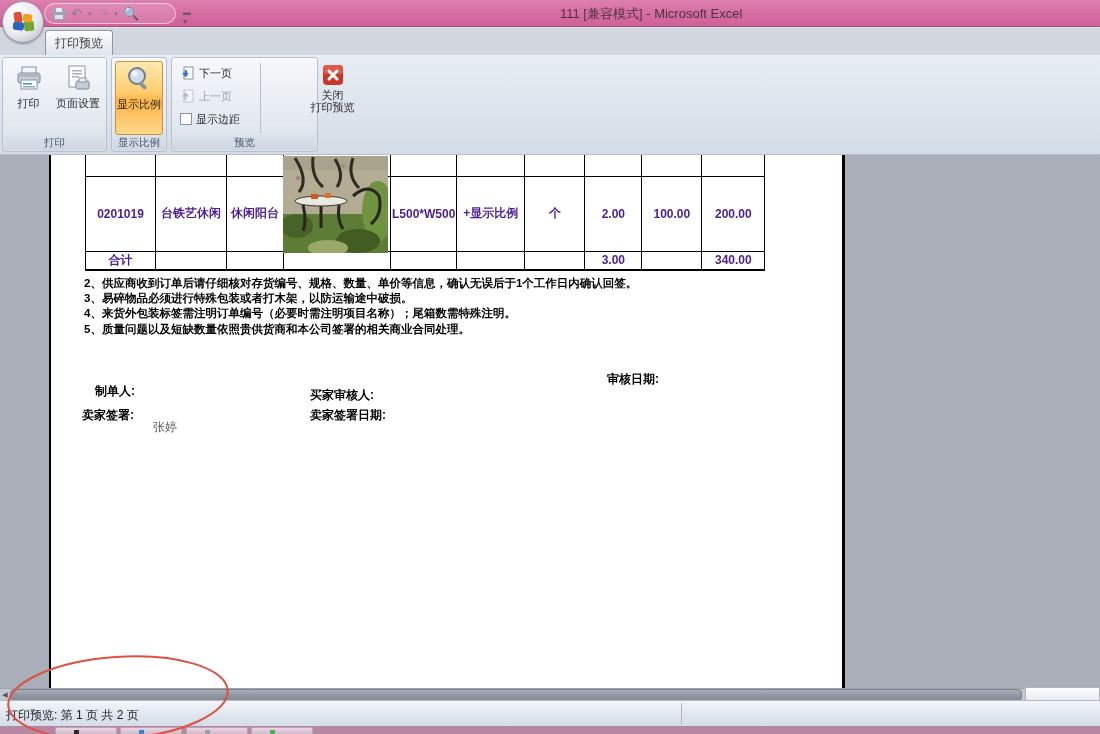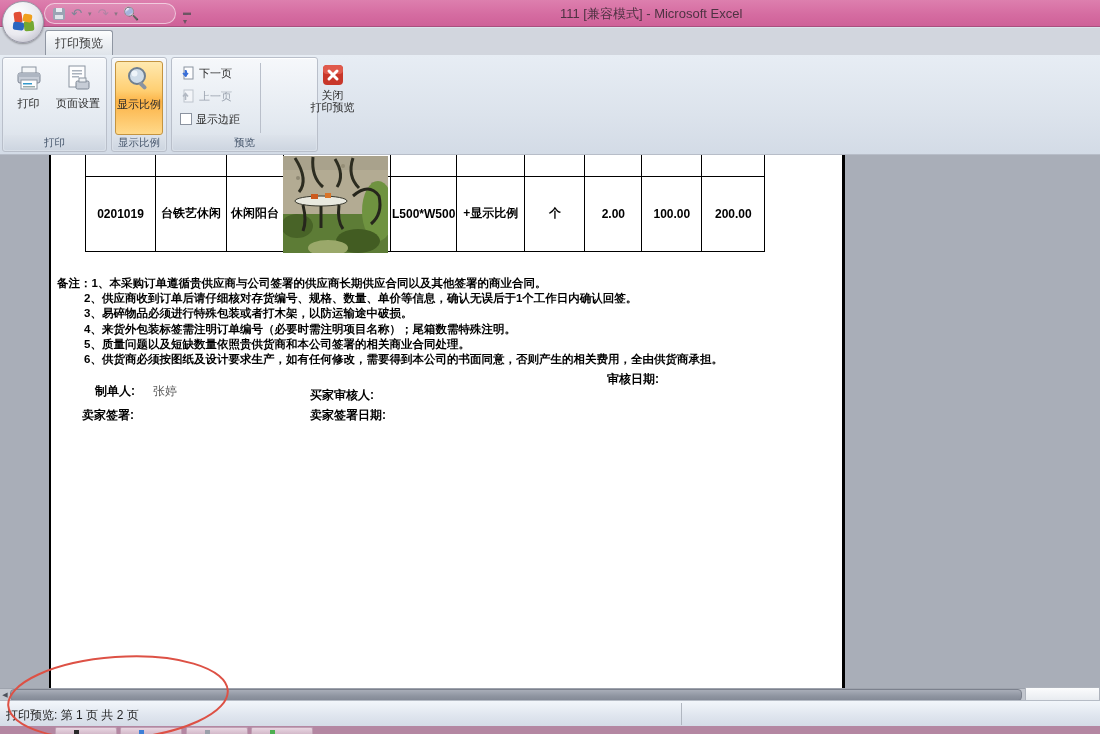--- a/index.html
+++ b/index.html
@@ -47,35 +47,35 @@
   .smallrow.disabled .lbl { color:#9aa2ae; }
   .vsep { position:absolute; width:1px; background:#b9bfca; }
   .chk { width:12px; height:12px; background:#fff; border:1px solid #8b93a0; }
 
   
   .preview { position:absolute; left:0; top:155px; width:1100px; height:533px; background:#a9aeb8; overflow:hidden; }
   .page { position:absolute; left:49px; top:0; width:796px; height:533px; background:#ffffff;
     border-left:2px solid #000; border-right:3px solid #000; }
 
   table.po { position:absolute; left:85px; top:0; border-collapse:collapse; table-layout:fixed; }
-  table.po td { border:1px solid #000; font-size:12px; font-weight:bold; color:#000000; text-align:center;
+  table.po td { border:1px solid #000; font-size:12px; font-weight:bold; color:#4c1d95; text-align:center;
     overflow:hidden; white-space:nowrap; padding:0 1px; }
   table.po tr.cut td { border-top:none; }
   table.po tr.total td { border-bottom:2px solid #000; }
   td.blue { color:#0000dd; }
 
   .photo { position:absolute; left:283px; top:1px; width:105px; height:97px; z-index:5; }
 
   .notes { position:absolute; left:57px; top:121px; width:690px; font-size:11.5px; font-weight:bold;
     color:#000; line-height:15.2px; white-space:nowrap; }
   .notes .n { padding-left:27px; }
   .notes .first { padding-left:0; }
 
   .sig { position:absolute; font-size:12px; font-weight:bold; color:#000; white-space:nowrap; }
-  .sig-name { position:absolute; font-size:12px; font-weight:normal; color:#5c5c5c; white-space:nowrap; }
+  .sig-name { position:absolute; font-size:12px; font-weight:normal; color:#5c5c5c; white-space:nowrap;margin-top:36px; }
 
   
   .hscroll { position:absolute; left:0; top:688px; width:1100px; height:12px; background:#c2c6ce;
     border-top:1px solid #9ea3ad; }
   .harrow { position:absolute; left:0; top:0; width:10px; height:12px; font-size:7px; color:#4c515b;
     line-height:12px; text-align:center; }
   .hthumb { position:absolute; left:10px; top:0; width:1012px; height:12px; border-radius:4px;
     background:linear-gradient(#a8adb8,#8f95a1 60%,#848a97); border:1px solid #7c818d; }
   .hend { position:absolute; left:1025px; top:-2px; width:75px; height:15px;
     background:linear-gradient(#fbfcfd,#e7eaef); border:1px solid #aeb3bc; }
@@ -228,20 +228,32 @@
         <td>0201019</td>
         <td>台铁艺休闲</td>
         <td>休闲阳台</td>
         <td></td>
         <td>L500*W500</td>
         <td>+显示比例</td>
         <td>个</td>
         <td class="blue">2.00</td>
         <td class="blue">100.00</td>
         <td class="blue">200.00</td>
+      </tr>
+      <tr class="total" style="height:19px;">
+        <td>合计</td>
+        <td></td>
+            <td></td>
+            <td></td>
+        <td></td>
+            <td></td>
+            <td></td>
+        <td>3.00</td>
+        <td></td>
+        <td>340.00</td>
       </tr>
     </tbody>
       </table>
 
     <svg class="photo" viewBox="0 0 105 97" preserveAspectRatio="none">
       <rect x="0" y="0" width="105" height="60" fill="#b3ab93"></rect>
       <rect x="0" y="0" width="105" height="14" fill="#a9a28c"></rect>
       <circle cx="15" cy="22" r="2" fill="#8f8873"></circle>
         <circle cx="60" cy="10" r="2" fill="#958e78"></circle>
       <circle cx="90" cy="28" r="2" fill="#8f8873"></circle>
@@ -253,26 +265,24 @@
       <ellipse cx="45" cy="92" rx="20" ry="8" fill="#9aa86a"></ellipse>
       <path d="M12 2 q14 22 4 34 M30 1 q-2 20 10 30 M52 3 q10 16 2 28 M70 2 q-6 18 6 30" stroke="#2c2c20" stroke-width="3" fill="none"></path>
       <ellipse cx="38" cy="45" rx="26" ry="5" fill="#e9e9df" stroke="#3a3a30"></ellipse>
       <path d="M20 49 q4 16 0 26 M56 49 q-2 16 4 24 M38 50 l0 22" stroke="#26261c" stroke-width="3" fill="none"></path>
       <path d="M70 40 q16 -14 26 0 q4 18 -8 28" stroke="#26261c" stroke-width="3" fill="none"></path>
       <rect x="28" y="38" width="7" height="5" fill="#cc5a1e"></rect>
       <rect x="42" y="37" width="6" height="5" fill="#d97428"></rect>
     </svg>
 
     <div class="notes">
-      <div class="first"><span>备注：</span><span>1、本采购订单遵循贵供应商与公司签署的供应商长期供应合同以及其他签署的商业合同。</span></div>
       <div class="n">2、供应商收到订单后请仔细核对存货编号、规格、数量、单价等信息，确认无误后于1个工作日内确认回签。</div>
       <div class="n">3、易碎物品必须进行特殊包装或者打木架，以防运输途中破损。</div>
       <div class="n">4、来货外包装标签需注明订单编号（必要时需注明项目名称）；尾箱数需特殊注明。</div>
       <div class="n">5、质量问题以及短缺数量依照贵供货商和本公司签署的相关商业合同处理。</div>
-      <div class="n">6、供货商必须按图纸及设计要求生产，如有任何修改，需要得到本公司的书面同意，否则产生的相关费用，全由供货商承担。</div>
     </div>
 
     <div class="sig" style="left:95px;top:228px;">制单人:</div>
     <div class="sig-name" style="left:153px;top:228px;">张婷</div>
     <div class="sig" style="left:310px;top:232px;">买家审核人:</div>
     <div class="sig" style="left:568px;top:216px;margin-left:39px;">审核日期:</div>
     <div class="sig" style="left:82px;top:252px;">卖家签署:</div>
     <div class="sig" style="left:310px;top:252px;">卖家签署日期:</div>
   </div>
 

